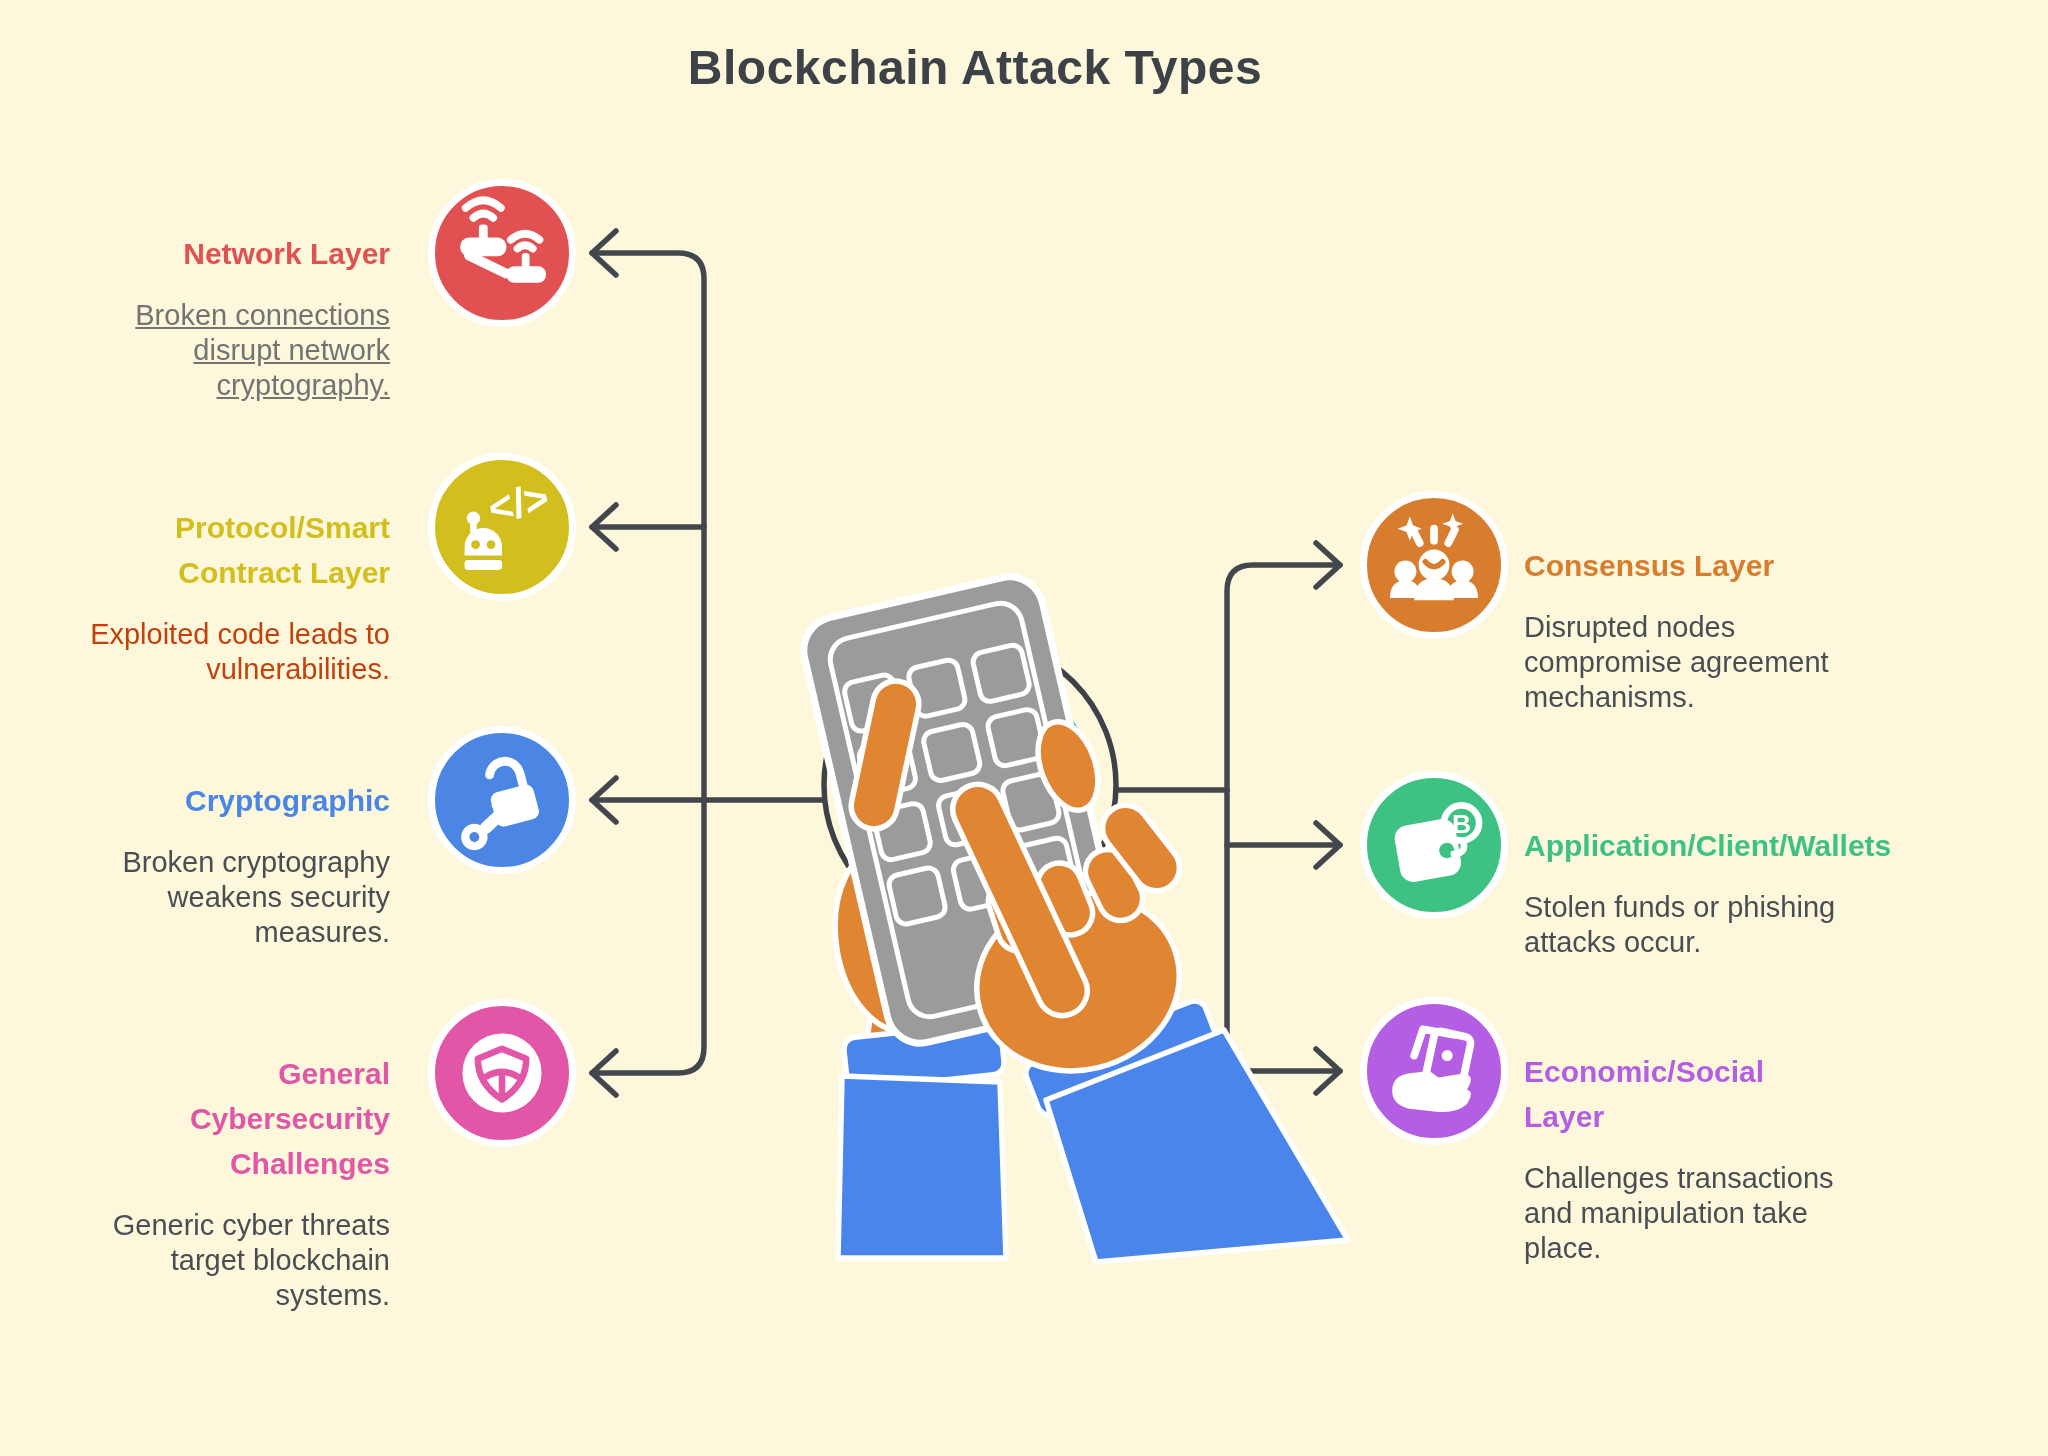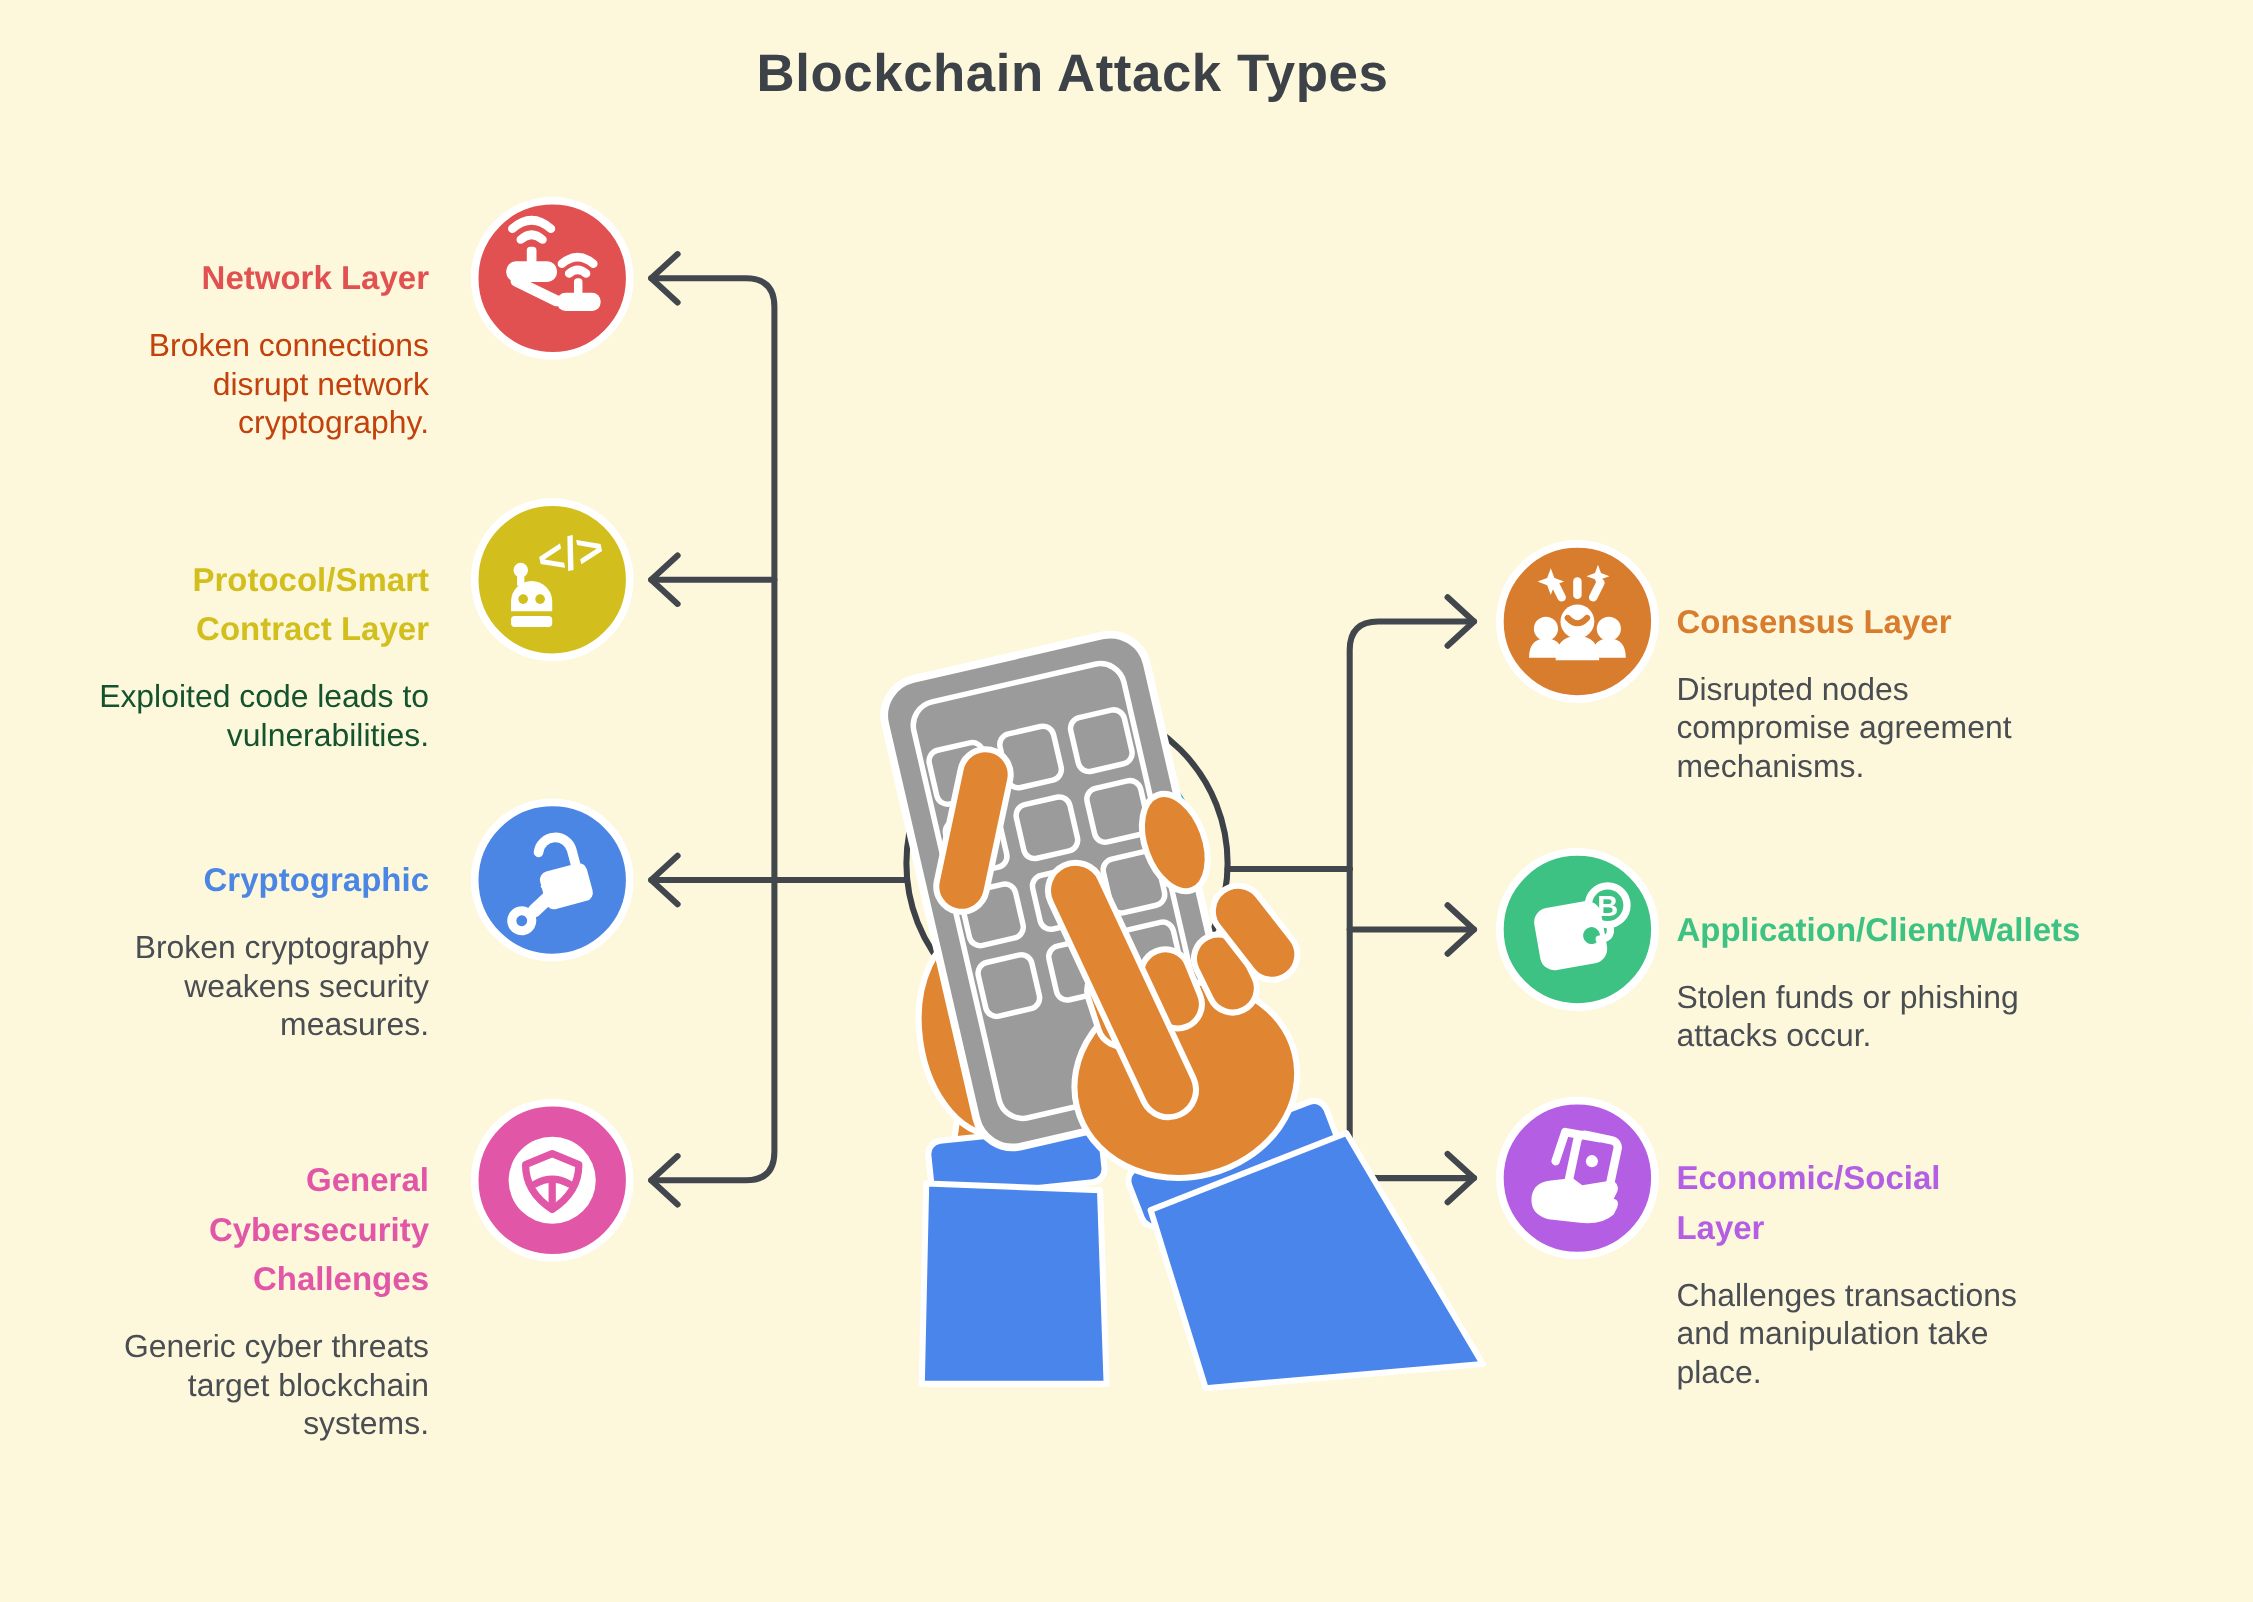--- a/index.html
+++ b/index.html
@@ -117,21 +117,21 @@
         <path d="M27 19 Q43 5 59 19"></path>
         <path d="M74 56 Q81 50 88 56"></path>
         <path d="M68 48 Q81 37 94 48"></path>
       </g>
     </svg>
   </div>
   <div class="item-text ltext" style="top:231px;">
     <div class="item-title" style="color: rgb(226, 81, 81);">
       <div>Network Layer</div>
     </div>
-    <div class="item-desc" style="color: #c2410c;">
+    <div class="item-desc" style="color: #737373; text-decoration: underline;">
       <div>Broken connections</div>
       <div>disrupt network</div>
       <div>cryptography.</div>
     </div>
   </div>
 
   <div class="icon-circle" style="left: 428px; top: 453px; background-color: rgb(210, 191, 29);">
     <svg viewBox="0 0 120 120">
       <text x="48" y="52" font-size="38" font-weight="bold" fill="#fff" transform="rotate(-12 72 40)">&lt;/&gt;</text>
       <g fill="#fff">
@@ -142,21 +142,21 @@
       </g>
       <circle cx="36" cy="76" r="4" style="fill: rgb(210, 191, 29);"></circle>
       <circle cx="50" cy="76" r="4" style="fill: rgb(210, 191, 29);"></circle>
     </svg>
   </div>
   <div class="item-text ltext" style="top:505px;">
     <div class="item-title" style="color: rgb(210, 191, 29);">
       <div>Protocol/Smart</div>
       <div>Contract Layer</div>
     </div>
-    <div class="item-desc" style="color: #14532d;">
+    <div class="item-desc" style="color: #c2410c;">
       <div>Exploited code leads to</div>
       <div>vulnerabilities.</div>
     </div>
   </div>
 
   <div class="icon-circle" style="left: 428px; top: 726px; background-color: rgb(76, 134, 228);">
     <svg viewBox="0 0 120 120">
       <g transform="rotate(-15 60 60)">
         <path d="M82 52 v-12 a14 14 0 0 0 -27 -5" fill="none" stroke="#fff" stroke-width="8" stroke-linecap="round"></path>
         <rect x="50" y="52" width="40" height="32" rx="7" fill="#fff"></rect>

